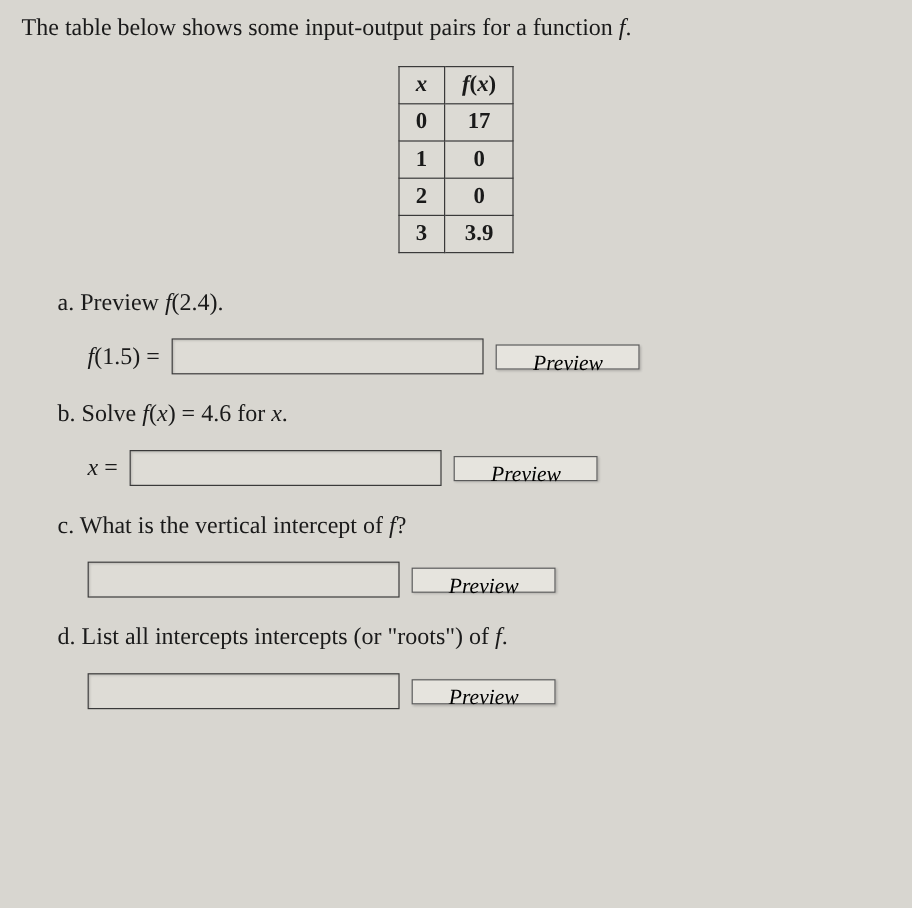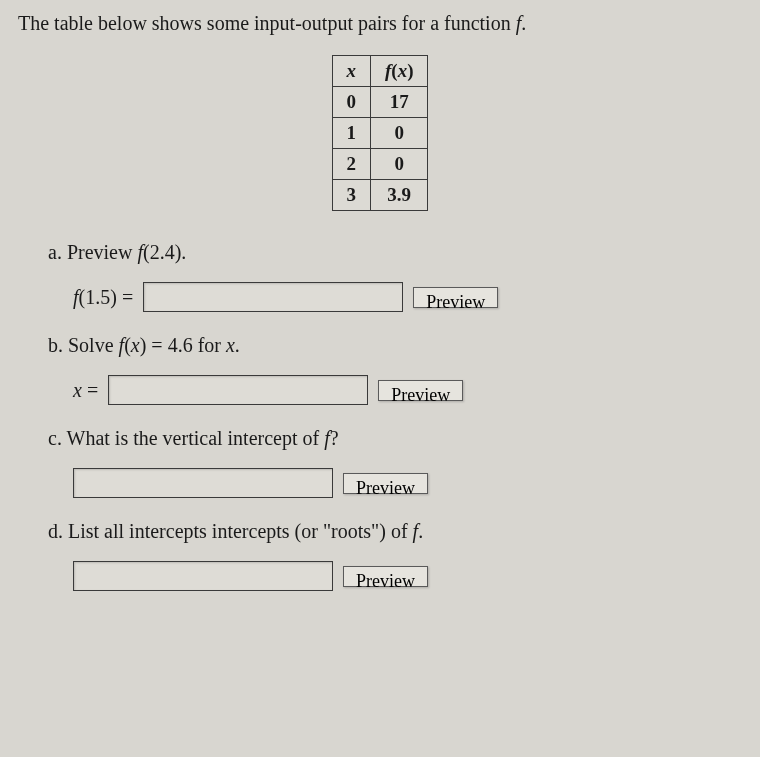--- a/index.html
+++ b/index.html
@@ -60,27 +60,28 @@
       width: 260px;
       height: 30px;
       border: 1.5px solid #3a3a3a;
       background: #dedcd6;
       padding: 2px 6px;
       font-size: 17px;
       box-shadow: inset 1px 1px 2px rgba(0,0,0,0.15);
     }
     .preview-btn {
       height: 21px;
-      padding: 4px 12px;
+      padding: 4px 30px;
       border: 1.5px solid #5a5a5a;
       background: #e6e4de;
       font-size: 18px;
       font-family: Georgia, serif;
       cursor: pointer;
       box-shadow: 1px 1px 2px rgba(0,0,0,0.2);
+      font-style: italic;
     }
     .neg {
       letter-spacing: 1px;
     }
   </style>
 </head>
 <body>
 
 <div class="intro">
   <span>The table below shows some input-output pairs for a function </span><span class="math-var">f</span><span>.</span>

